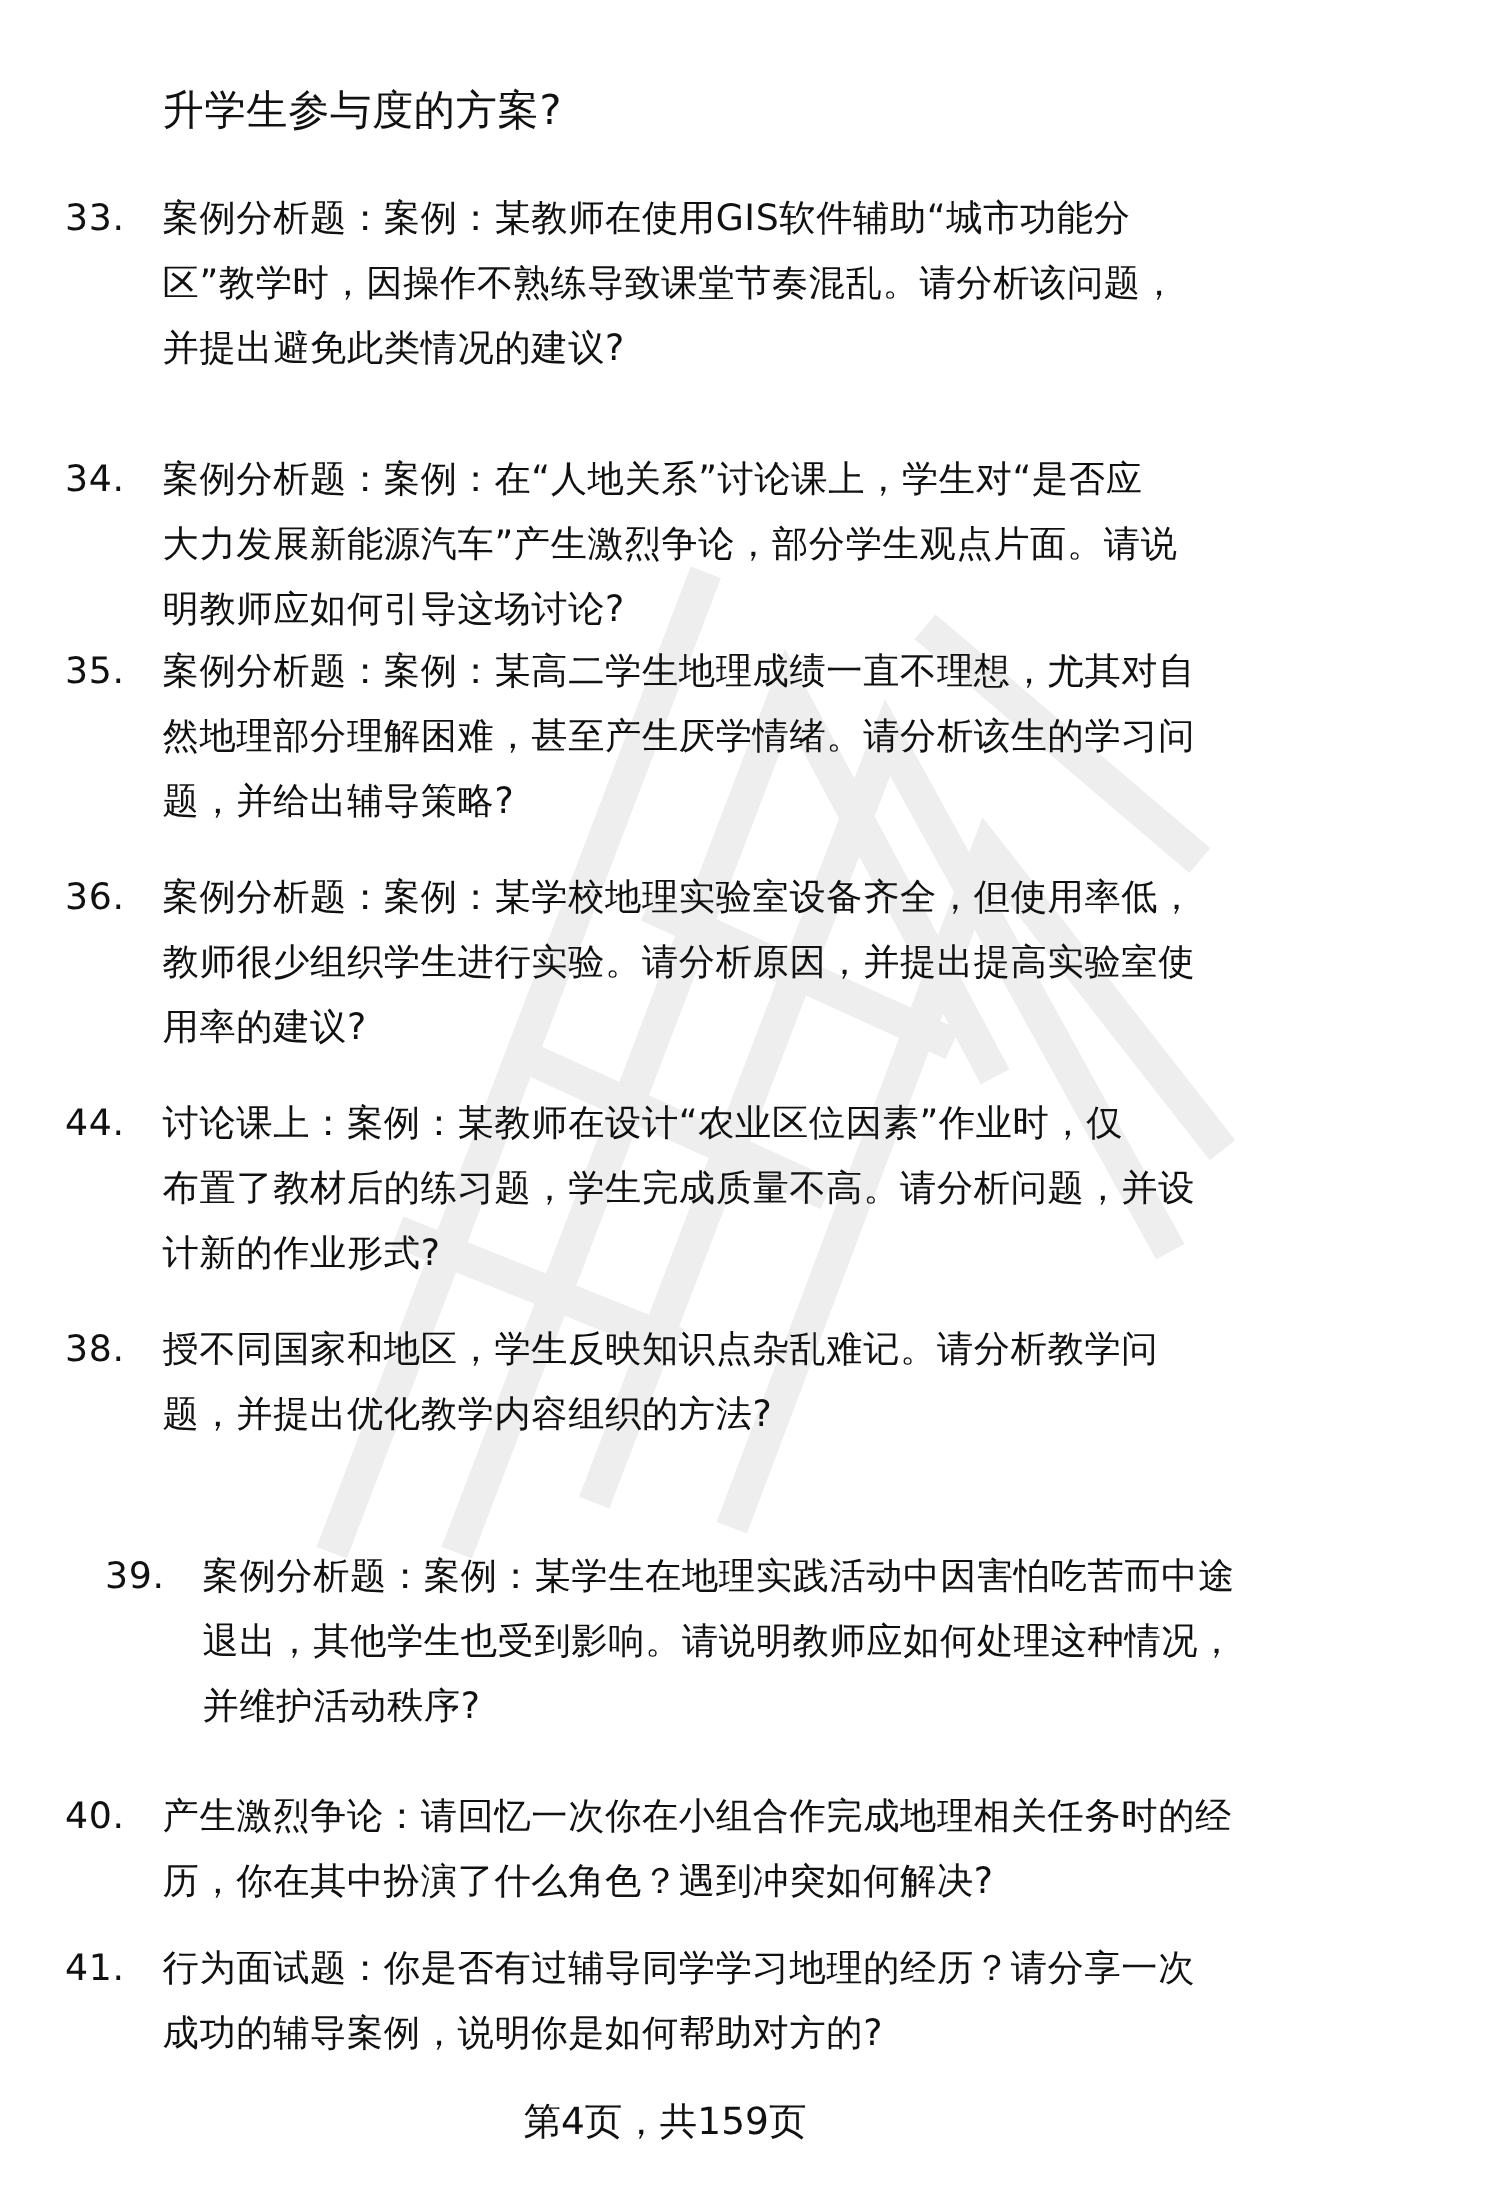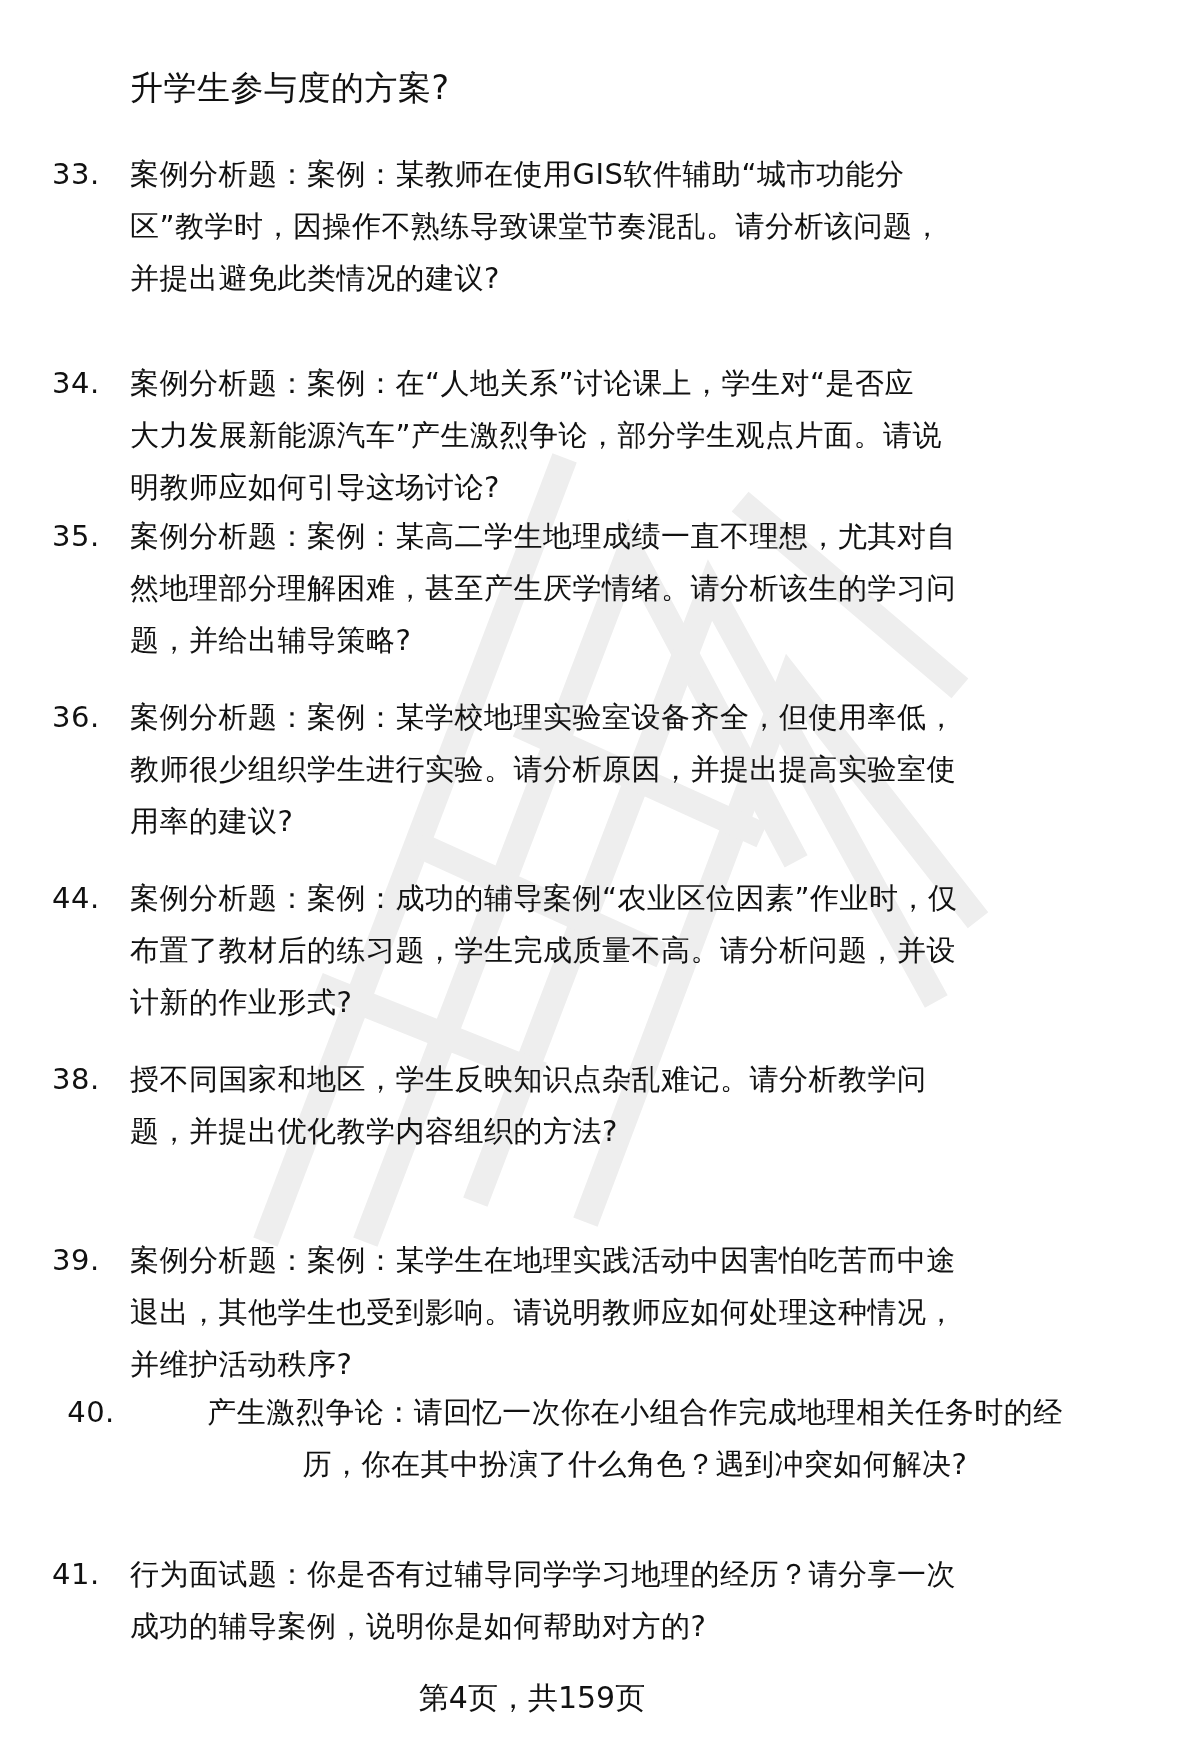--- a/index.html
+++ b/index.html
@@ -112,39 +112,39 @@
 
   <div class="question" style="top:691px;">
     <span class="q-num">36.</span>
     <span class="q-text">案例分析题：案例：某学校地理实验室设备齐全，但使用率低，</span>
     <span class="q-text">教师很少组织学生进行实验。请分析原因，并提出提高实验室使</span>
     <span class="q-text">用率的建议?</span>
   </div>
 
   <div class="question" style="top:872px;">
     <span class="q-num">44.</span>
-    <span class="q-text">案例分析题：案例：成功的辅导案例“农业区位因素”作业时，仅</span>
+    <span class="q-text">讨论课上：案例：某教师在设计“农业区位因素”作业时，仅</span>
     <span class="q-text">布置了教材后的练习题，学生完成质量不高。请分析问题，并设</span>
     <span class="q-text">计新的作业形式?</span>
   </div>
 
   <div class="question" style="top:1053px;">
     <span class="q-num">38.</span>
     <span class="q-text">授不同国家和地区，学生反映知识点杂乱难记。请分析教学问</span>
     <span class="q-text">题，并提出优化教学内容组织的方法?</span>
   </div>
 
-  <div class="question" style="top:1234px;">
+  <div class="question" style="top:1234px;margin-left:32px;">
     <span class="q-num">39.</span>
     <span class="q-text">案例分析题：案例：某学生在地理实践活动中因害怕吃苦而中途</span>
     <span class="q-text">退出，其他学生也受到影响。请说明教师应如何处理这种情况，</span>
     <span class="q-text">并维护活动秩序?</span>
   </div>
 
-  <div class="question" style="top:1386px;text-align:center;">
+  <div class="question" style="top:1426px;">
     <span class="q-num">40.</span>
     <span class="q-text">产生激烈争论：请回忆一次你在小组合作完成地理相关任务时的经</span>
     <span class="q-text">历，你在其中扮演了什么角色？遇到冲突如何解决?</span>
   </div>
 
   <div class="question" style="top:1548px;">
     <span class="q-num">41.</span>
     <span class="q-text">行为面试题：你是否有过辅导同学学习地理的经历？请分享一次</span>
     <span class="q-text">成功的辅导案例，说明你是如何帮助对方的?</span>
   </div>

